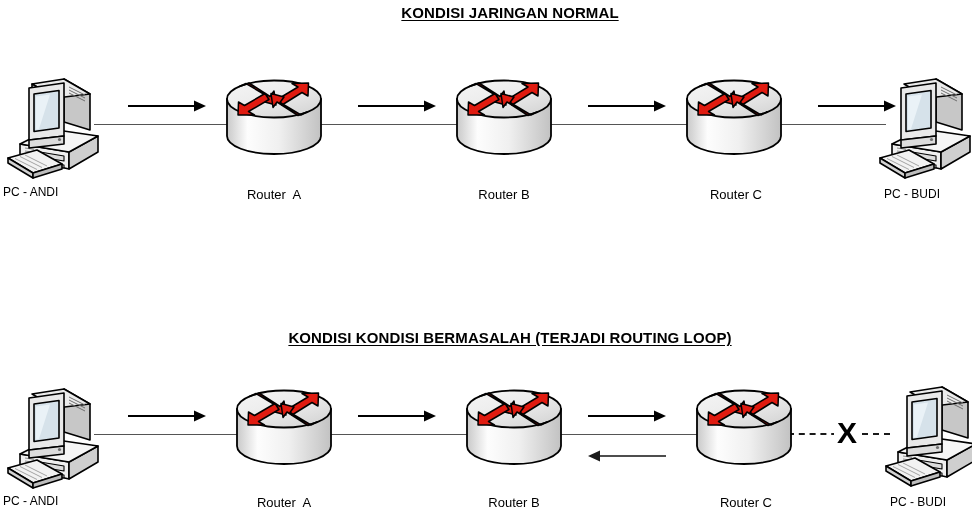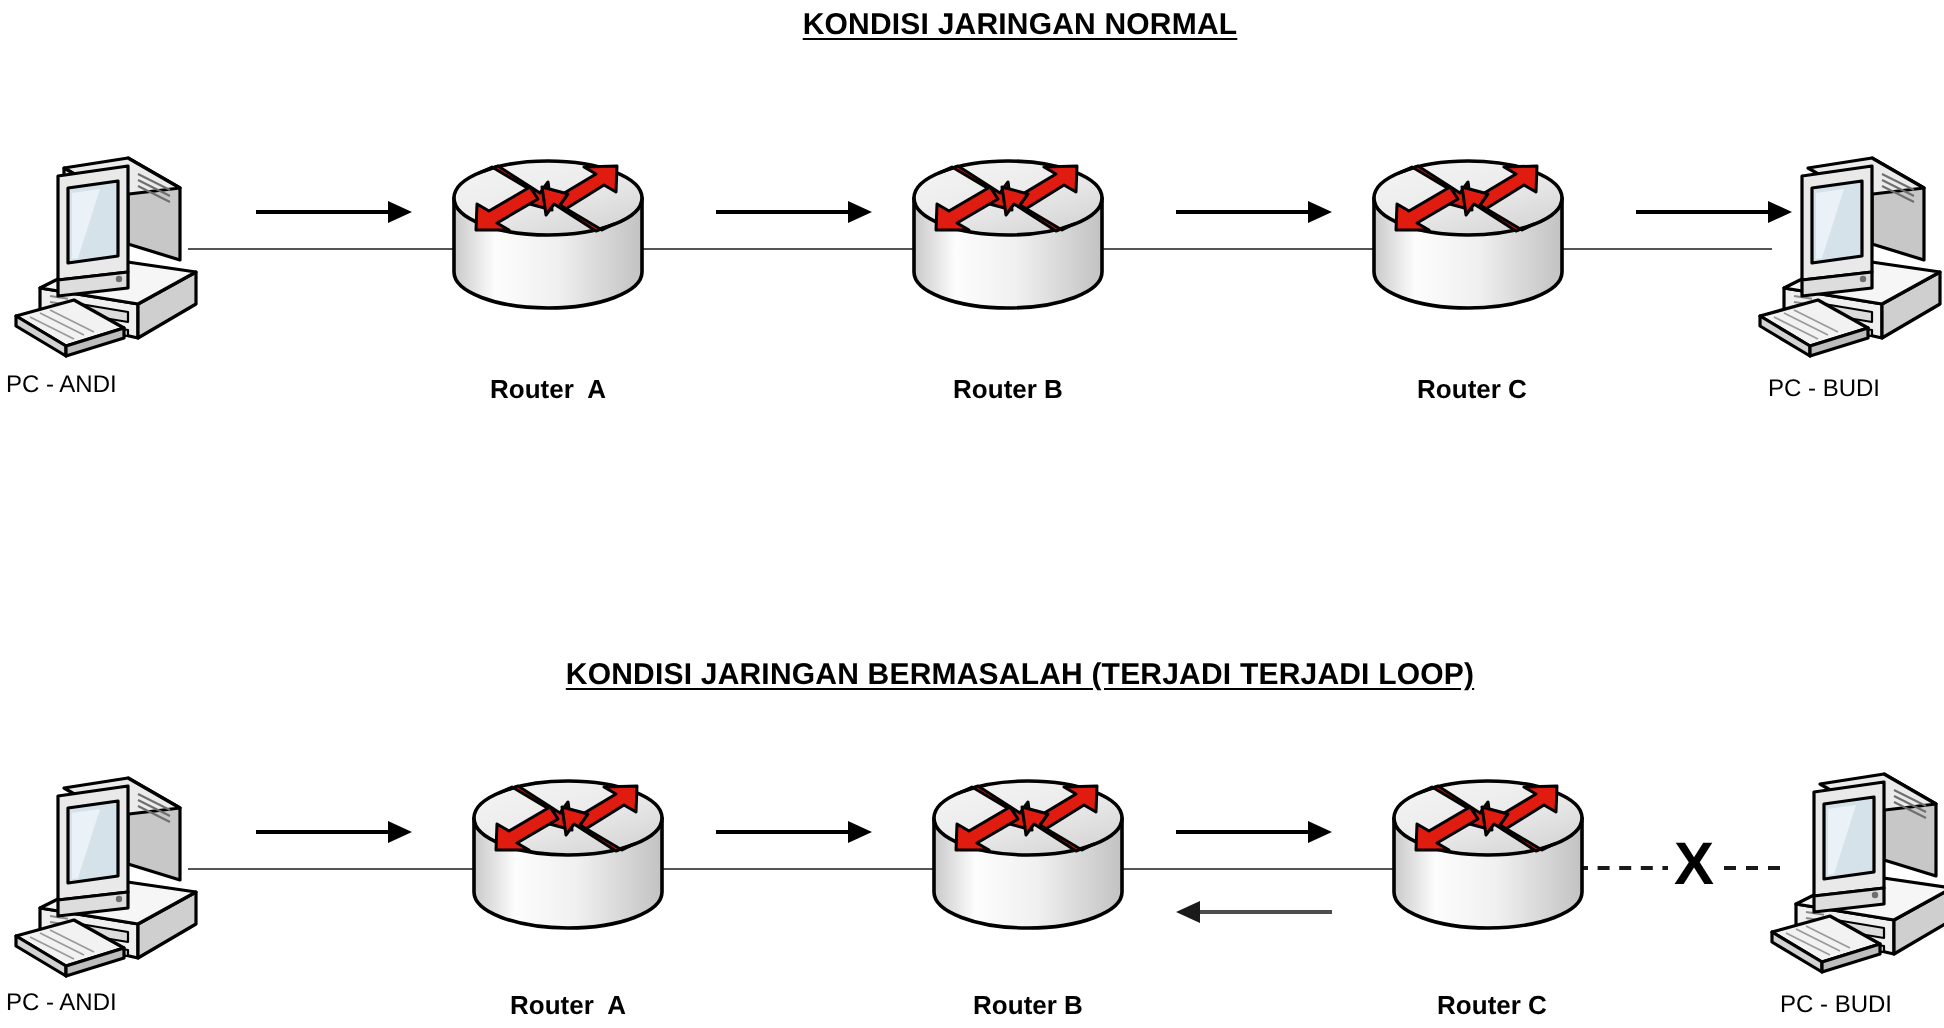--- a/index.html
+++ b/index.html
@@ -45,21 +45,21 @@
   
   .node-label {
     position: absolute;
     text-align: center;
     white-space: pre;
     font-family: "Liberation Sans", sans-serif;
     color: #000000;
   }
   .label-router {
     font-size: 13px;
-    font-weight: bold;
+    font-weight: normal;
   }
   .label-pc {
     font-size: 12px;
     font-weight: normal;
   }
 
   
   .wire {
     position: absolute;
     height: 0;
@@ -283,21 +283,21 @@
         <g stroke="#9a9a9a" stroke-width="0.9">
           <line x1="9" y1="88.5" x2="31" y2="99.5"></line>
           <line x1="14" y1="86.5" x2="36" y2="97.5"></line>
           <line x1="19" y1="85" x2="41" y2="96"></line>
         </g>
       </g>
     </svg>
   </div>
   <div class="node-label label-pc" style="left:852px; top:187px; width:120px;">PC - BUDI</div>
 
-  <div class="section-title" id="title-problem"><span class="u">KONDISI JARINGAN BERMASALAH (TERJADI TERJADI LOOP)</span></div>
+  <div class="section-title" id="title-problem"><span class="u">KONDISI KONDISI BERMASALAH (TERJADI ROUTING LOOP)</span></div>
 
   <div class="wire" style="left:94px; top:434px; width:150px;"></div>
   <div class="wire" style="left:326px; top:434px; width:150px;"></div>
   <div class="wire" style="left:556px; top:434px; width:150px;"></div>
   <div class="wire-dashed" style="left:788px; top:433px; width:60px;"></div>
   <div class="wire-dashed" style="left:862px; top:433px; width:28px;"></div>
   <div class="break-x" style="left:834px; top:418px;">X</div>
 
   <div class="flow-arrow" style="left:128px; top:410px; width:78px;">
     <svg width="78" height="12" viewBox="0 0 78 12">

